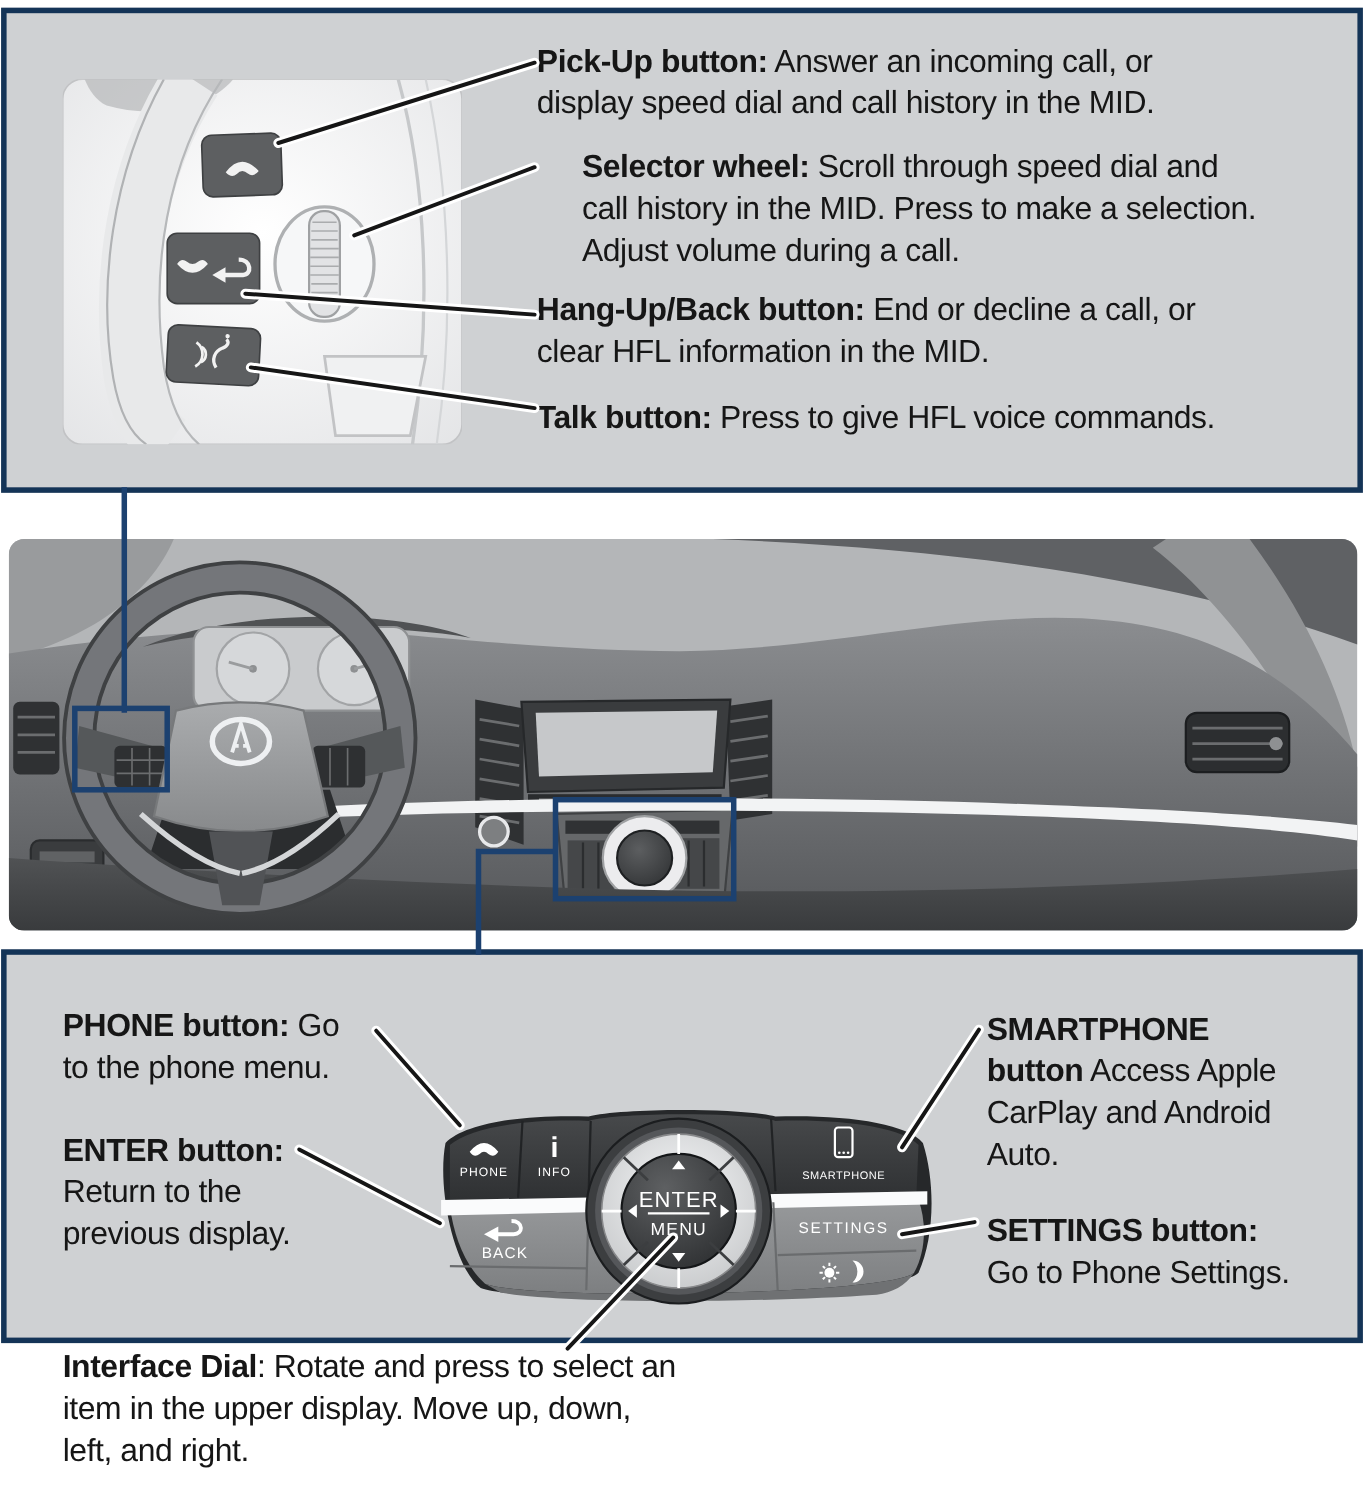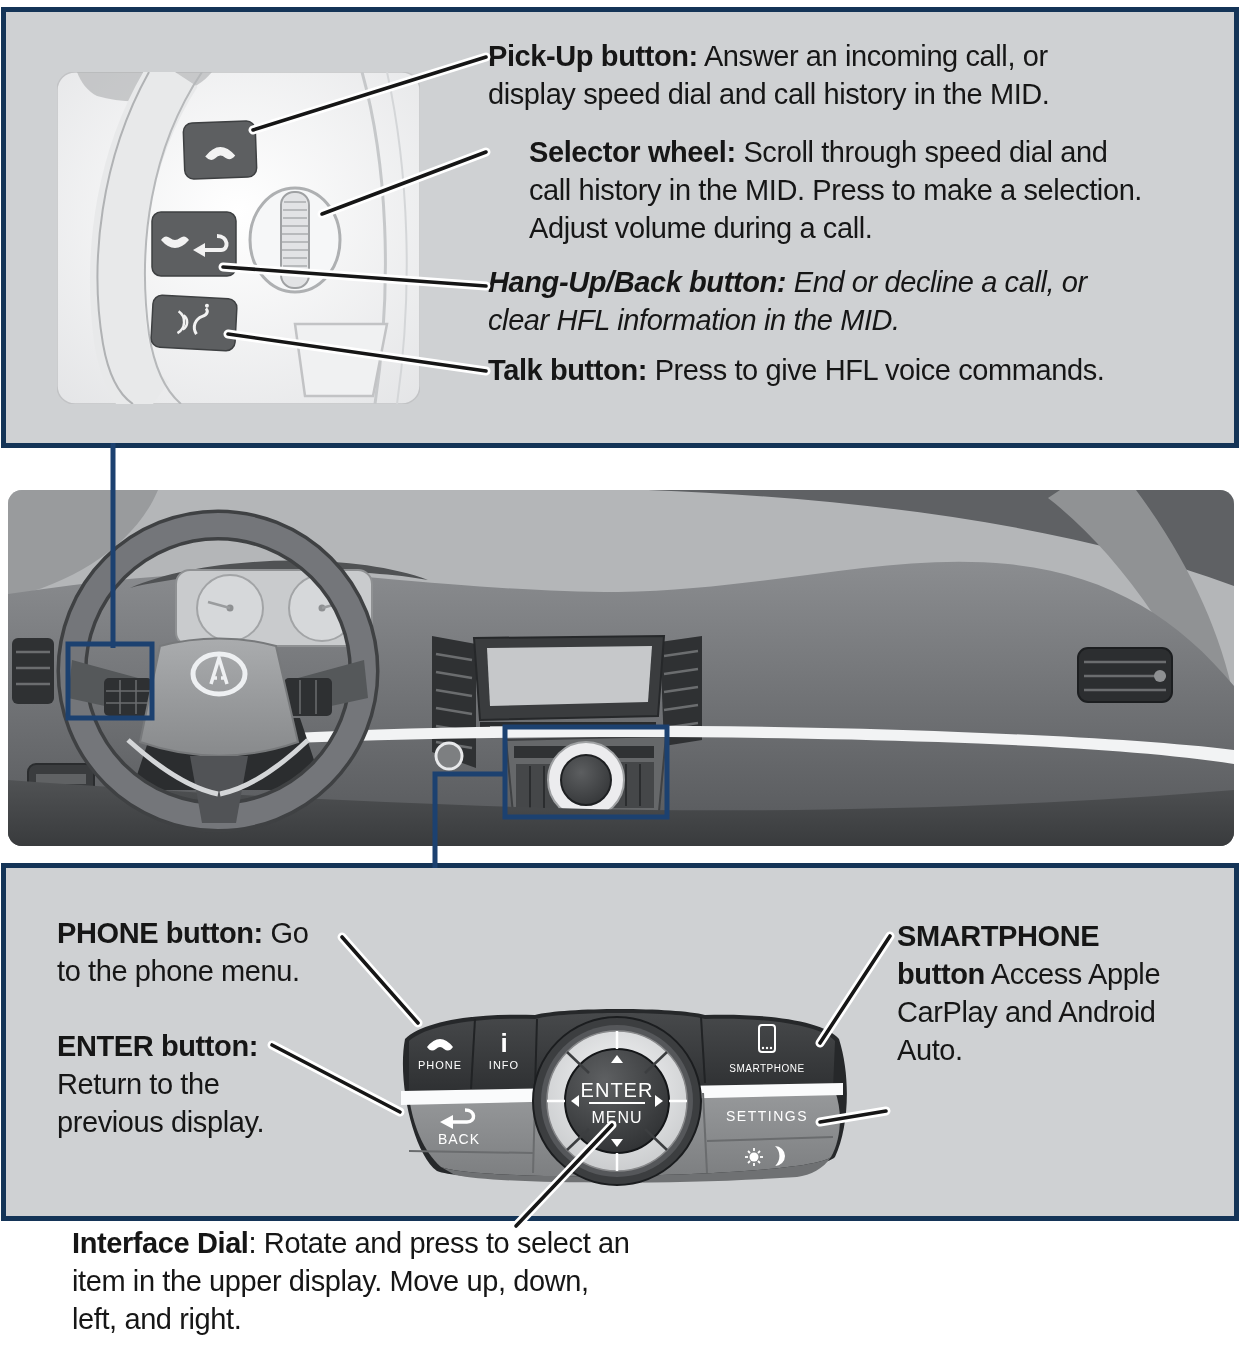--- a/index.html
+++ b/index.html
@@ -82,23 +82,23 @@
         </g>
         <path d="M238,252 L330,252 L316,324 L248,324 Z" fill="#f0f1f2" stroke="#c2c3c5" stroke-width="2.5"></path>
       </g>
     </svg>
 
     <div class="entry" style="left:482px;top:25px;width:730px;"><b>Pick-Up button:</b><span> Answer an incoming call, or
 display speed dial and call history in the MID.</span></div>
     <div class="entry" style="left:482px;top:121px;width:730px;margin-left:41px;"><b>Selector wheel:</b><span> Scroll through speed dial and
 call history in the MID. Press to make a selection.
 Adjust volume during a call.</span></div>
-    <div class="entry" style="left:482px;top:251px;width:730px;font-style:italic;"><b>Hang-Up/Back button:</b><span> End or decline a call, or
+    <div class="entry" style="left:482px;top:251px;width:730px;"><b>Hang-Up/Back button:</b><span> End or decline a call, or
 clear HFL information in the MID.</span></div>
-    <div class="entry" style="left:482px;top:339px;width:730px;"><b>Talk button:</b><span> Press to give HFL voice commands.</span></div>
+    <div class="entry" style="left:482px;top:349px;width:730px;"><b>Talk button:</b><span> Press to give HFL voice commands.</span></div>
   </section>
 
   <svg style="left:8px;top:490px;width:1226px;height:356px" viewBox="0 0 1226 356">
     <defs>
       <clipPath id="dashClip">
           <rect x="0" y="0" width="1226" height="356" rx="14"></rect>
         </clipPath>
       <linearGradient id="gDash" x1="0" y1="0" x2="0" y2="1">
         <stop offset="0" stop-color="#8b8d90"></stop>
           <stop offset="1" stop-color="#55575a"></stop>
@@ -225,21 +225,23 @@
   <section class="panel bottom-box">
     <div class="entry" style="left:51px;top:46px;width:340px;"><b>PHONE button:</b><span> Go
 to the phone menu.</span></div>
     <div class="entry" style="left:51px;top:159px;width:340px;"><b>ENTER button:</b><span>
 Return to the
 previous display.</span></div>
     <div class="entry" style="left:891px;top:49px;width:345px;"><b>SMARTPHONE
 button</b><span> Access Apple
 CarPlay and Android
 Auto.</span></div>
-    <div class="entry" style="left:51px;top:356px;width:680px;margin-left:15px;"><b>Interface Dial</b><span>: Rotate and press to select an
+    <div class="entry" style="left:891px;top:232px;width:345px;"><b>SETTINGS button:</b><span>
+Go to Phone Settings.</span></div>
+    <div class="entry" style="left:51px;top:356px;width:680px;"><b>Interface Dial</b><span>: Rotate and press to select an
 item in the upper display. Move up, down,
 left, and right.</span></div>
 
     <svg style="left:377px;top:137px;width:475px;height:190px" viewBox="0 0 475 190">
       <defs>
         <linearGradient id="gTop" x1="0" y1="0" x2="0" y2="1">
           <stop offset="0" stop-color="#47494b"></stop>
             <stop offset="1" stop-color="#2e3032"></stop>
         </linearGradient>
         <linearGradient id="gBot" x1="0" y1="0" x2="0" y2="1">

